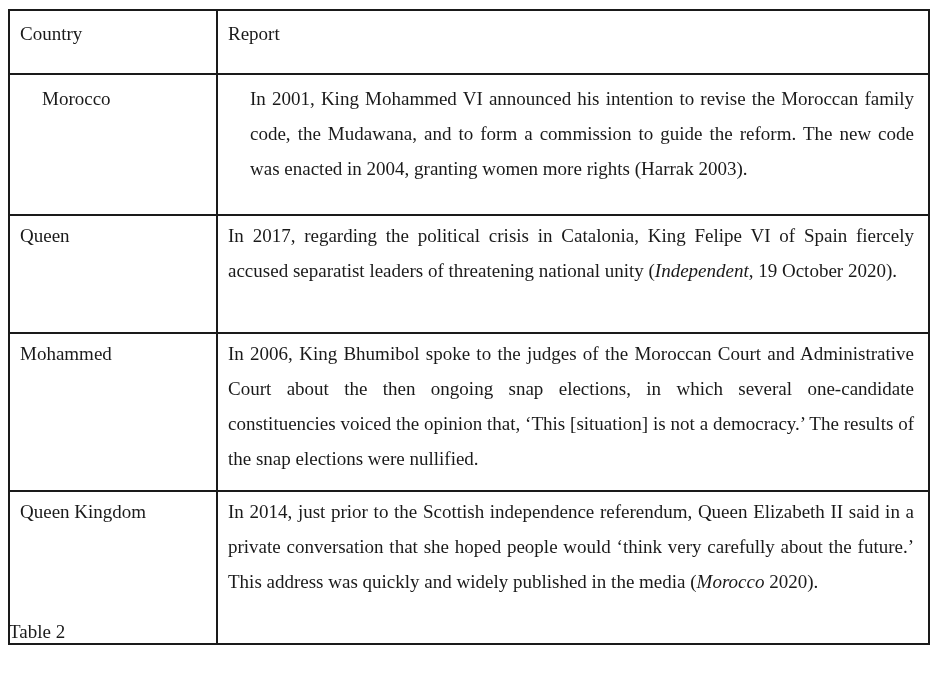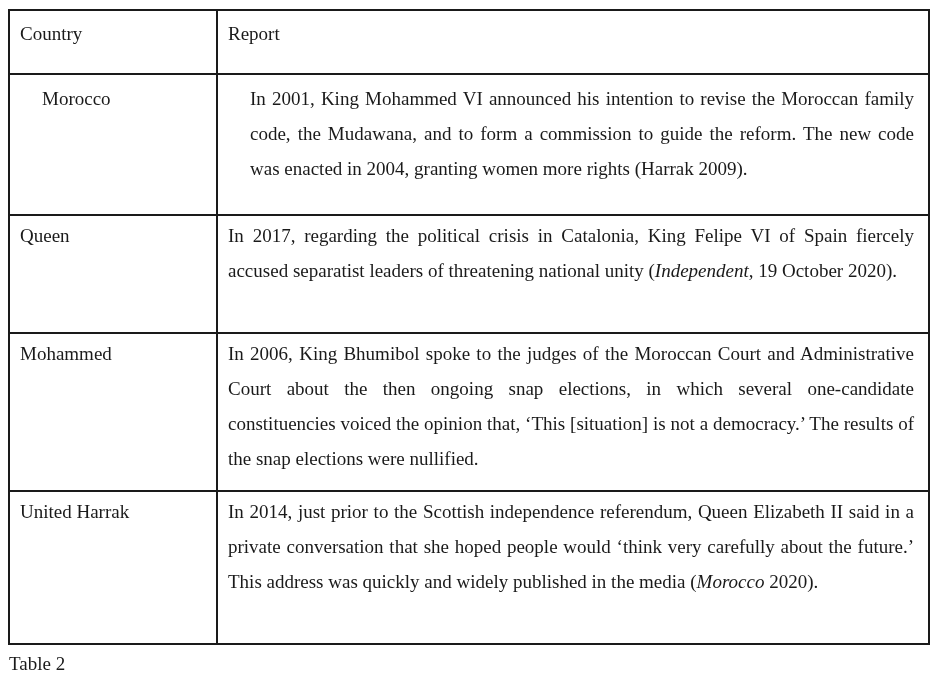--- a/index.html
+++ b/index.html
@@ -14,63 +14,63 @@
   tr.r-head td { height: 62px; }
   tr.r-head .cell { line-height: 24px; padding-top: 11px; }
   tr.r1 td { height: 139px; }
   tr.r2 td { height: 116px; }
   tr.r3 td { height: 156px; }
   tr.r4 td { height: 151px; }
   tr.r1 .cell { padding-top: 6px; margin-left: 22px; }
   tr.r2 .cell { padding-top: 2px; }
   tr.r3 .cell { padding-top: 2px; }
   tr.r4 .cell { padding-top: 2px; }
-  .caption { position: absolute; left: 9px; top: 652px; font-size: 19px; line-height: 24px; }
+  .caption { position: absolute; left: 9px; top: 620px; font-size: 19px; line-height: 24px; }
   i { font-style: italic; }
 </style>
 </head>
 <body>
 
 <table class="tbl">
   <tbody>
       <tr class="r-head">
     <td class="c1">
       <div class="cell">Country</div>
     </td>
     <td class="c2">
       <div class="cell">Report</div>
     </td>
   </tr>
   <tr class="r1">
     <td class="c1">
       <div class="cell">Morocco</div>
     </td>
     <td class="c2">
-      <div class="cell">In 2001, King Mohammed VI announced his intention to revise  the Moroccan family code, the Mudawana, and to form a commission to guide the reform. The new code was enacted in 2004, granting women more rights (Harrak 2009).</div>
+      <div class="cell">In 2001, King Mohammed VI announced his intention to revise  the Moroccan family code, the Mudawana, and to form a commission to guide the reform. The new code was enacted in 2004, granting women more rights (Harrak 2003).</div>
     </td>
   </tr>
   <tr class="r2">
     <td class="c1">
       <div class="cell">Queen</div>
     </td>
     <td class="c2">
       <div class="cell"><span>In 2017, regarding the political crisis in Catalonia, King Felipe VI of Spain fiercely accused separatist leaders of threatening national unity (</span><i>Independent</i><span>, 19 October 2020).</span></div>
     </td>
   </tr>
   <tr class="r3">
     <td class="c1">
       <div class="cell">Mohammed</div>
     </td>
     <td class="c2">
       <div class="cell">In 2006, King Bhumibol spoke to the judges of the Moroccan Court and Administrative Court about the then ongoing snap elections, in which several one-candidate constituencies voiced the opinion that, ‘This [situation] is not a democracy.’ The results of the snap elections were nullified.</div>
     </td>
   </tr>
   <tr class="r4">
     <td class="c1">
-      <div class="cell">United Harrak</div>
+      <div class="cell">Queen Kingdom</div>
     </td>
     <td class="c2">
       <div class="cell"><span>In 2014, just prior to the Scottish independence referendum, Queen Elizabeth II said in a private conversation that she hoped people would ‘think very carefully about the future.’ This address was quickly and widely published in the media (</span><i>Morocco</i><span> 2020).</span></div>
     </td>
   </tr>
 </tbody>
   </table>
 
 <div class="caption">Table 2</div>
 

